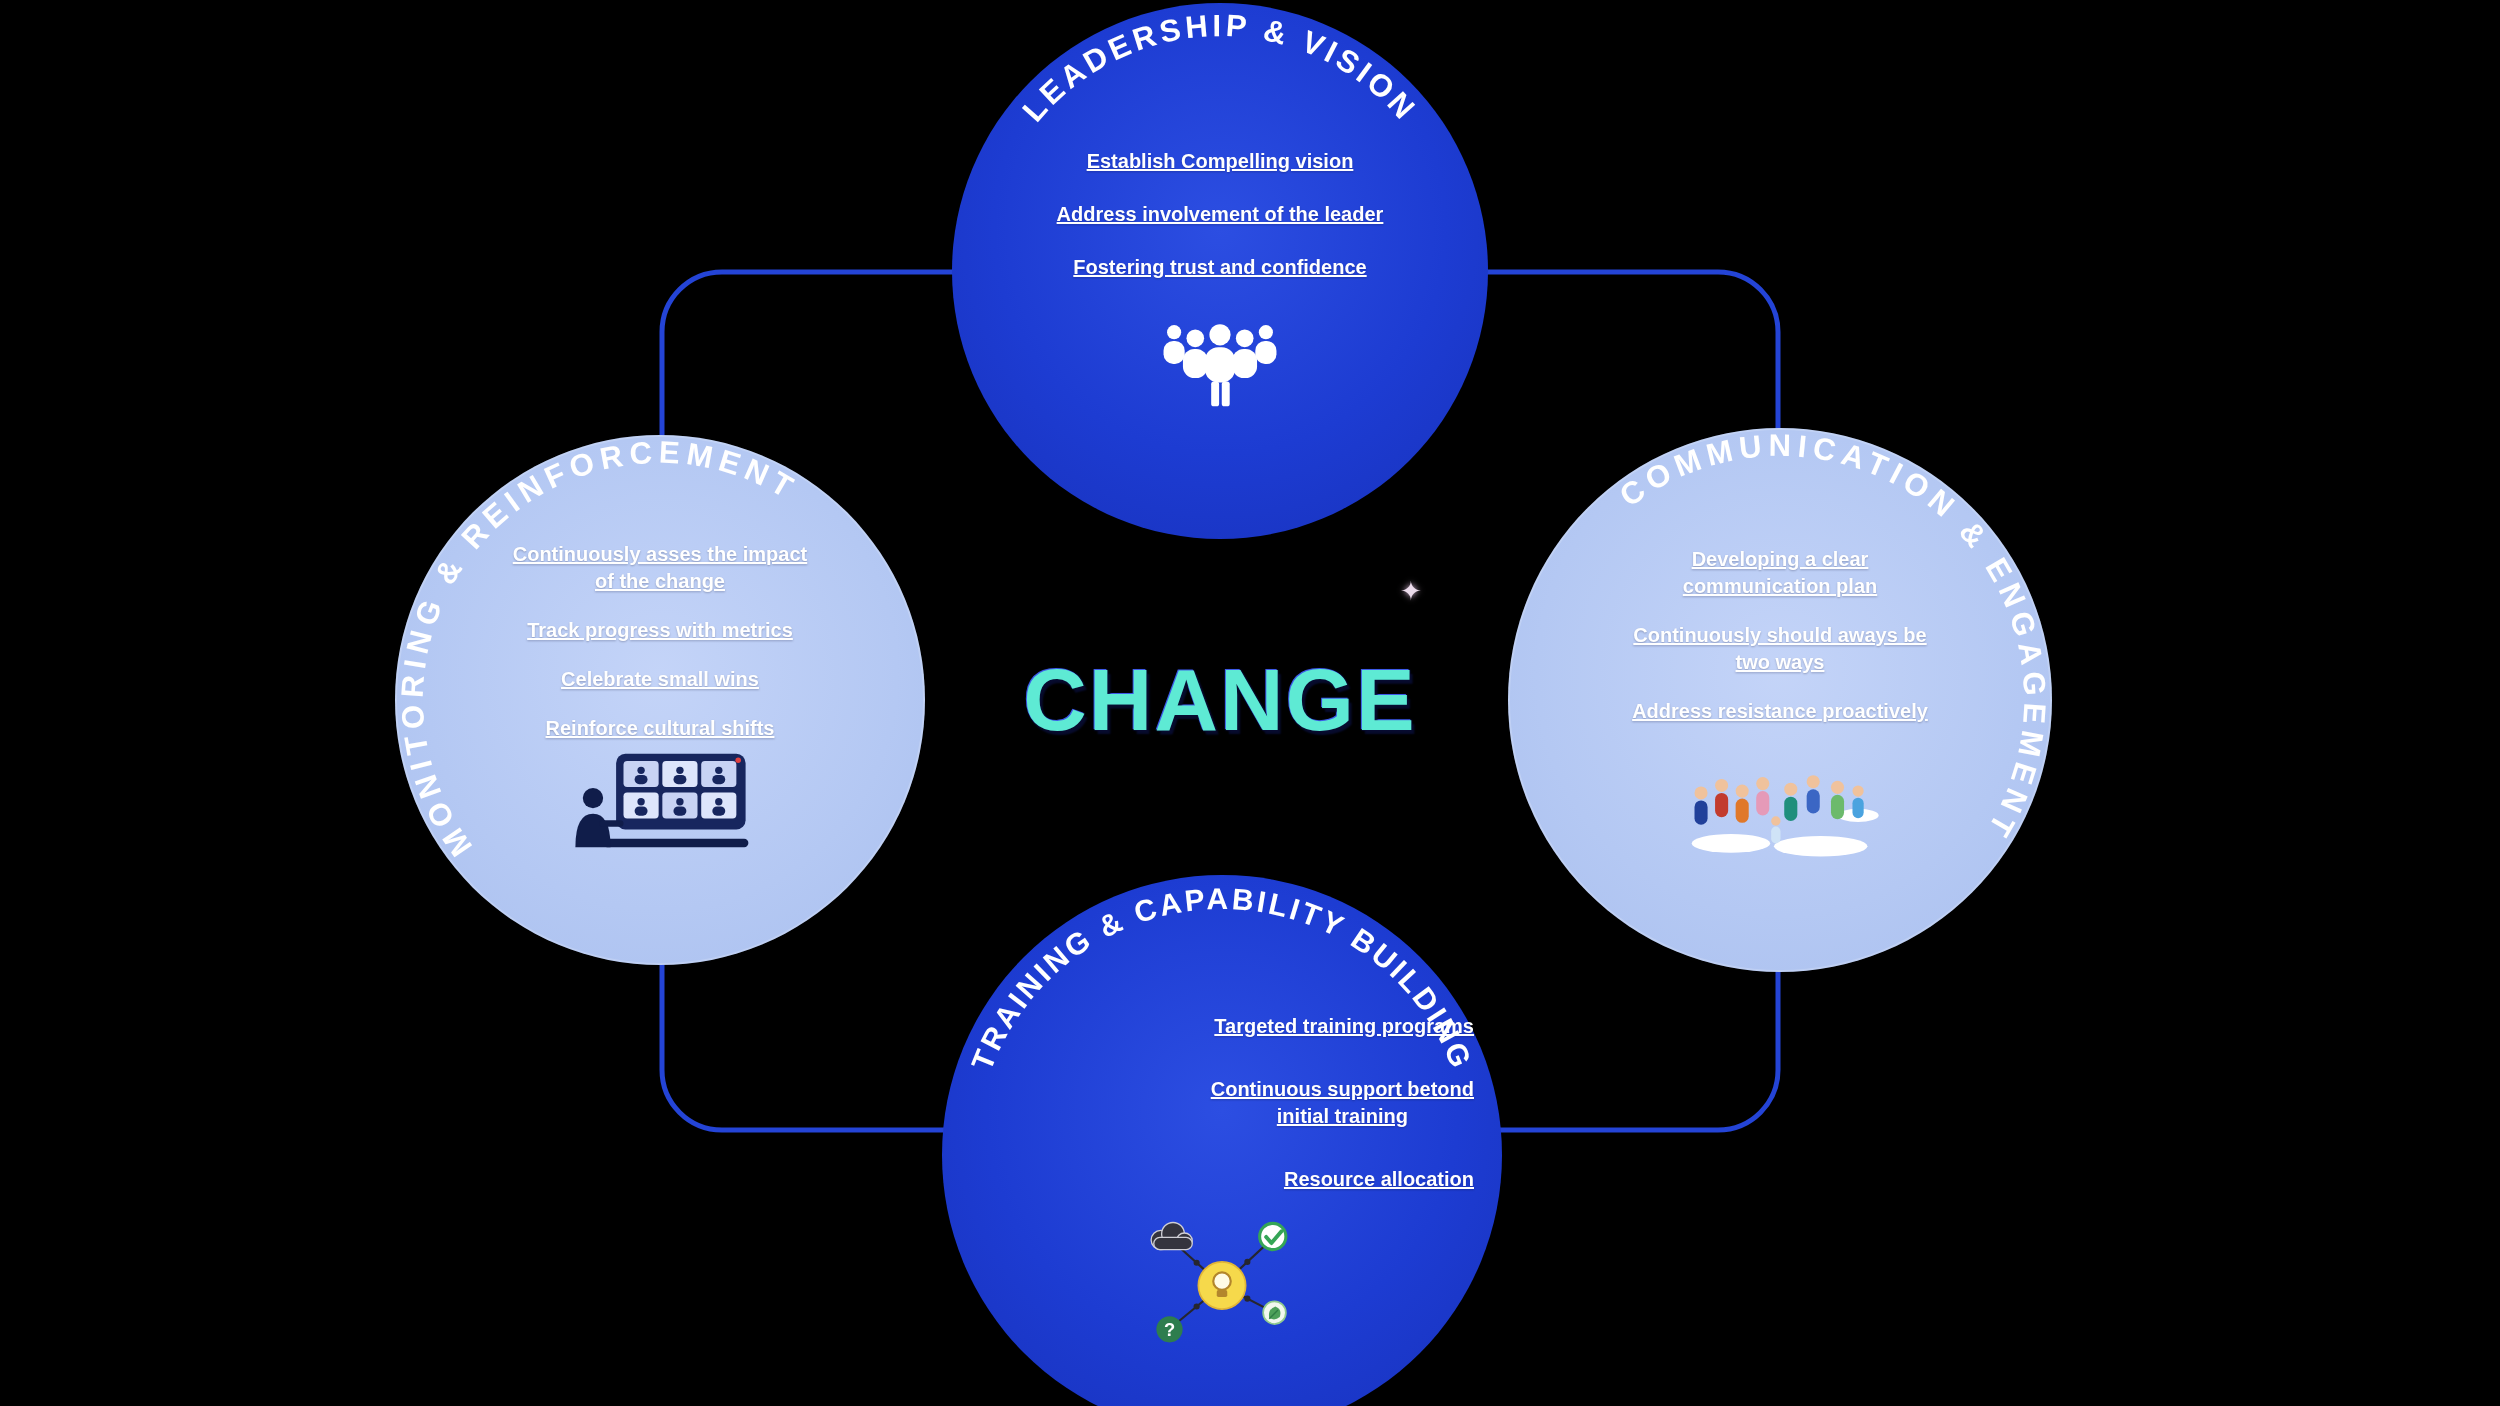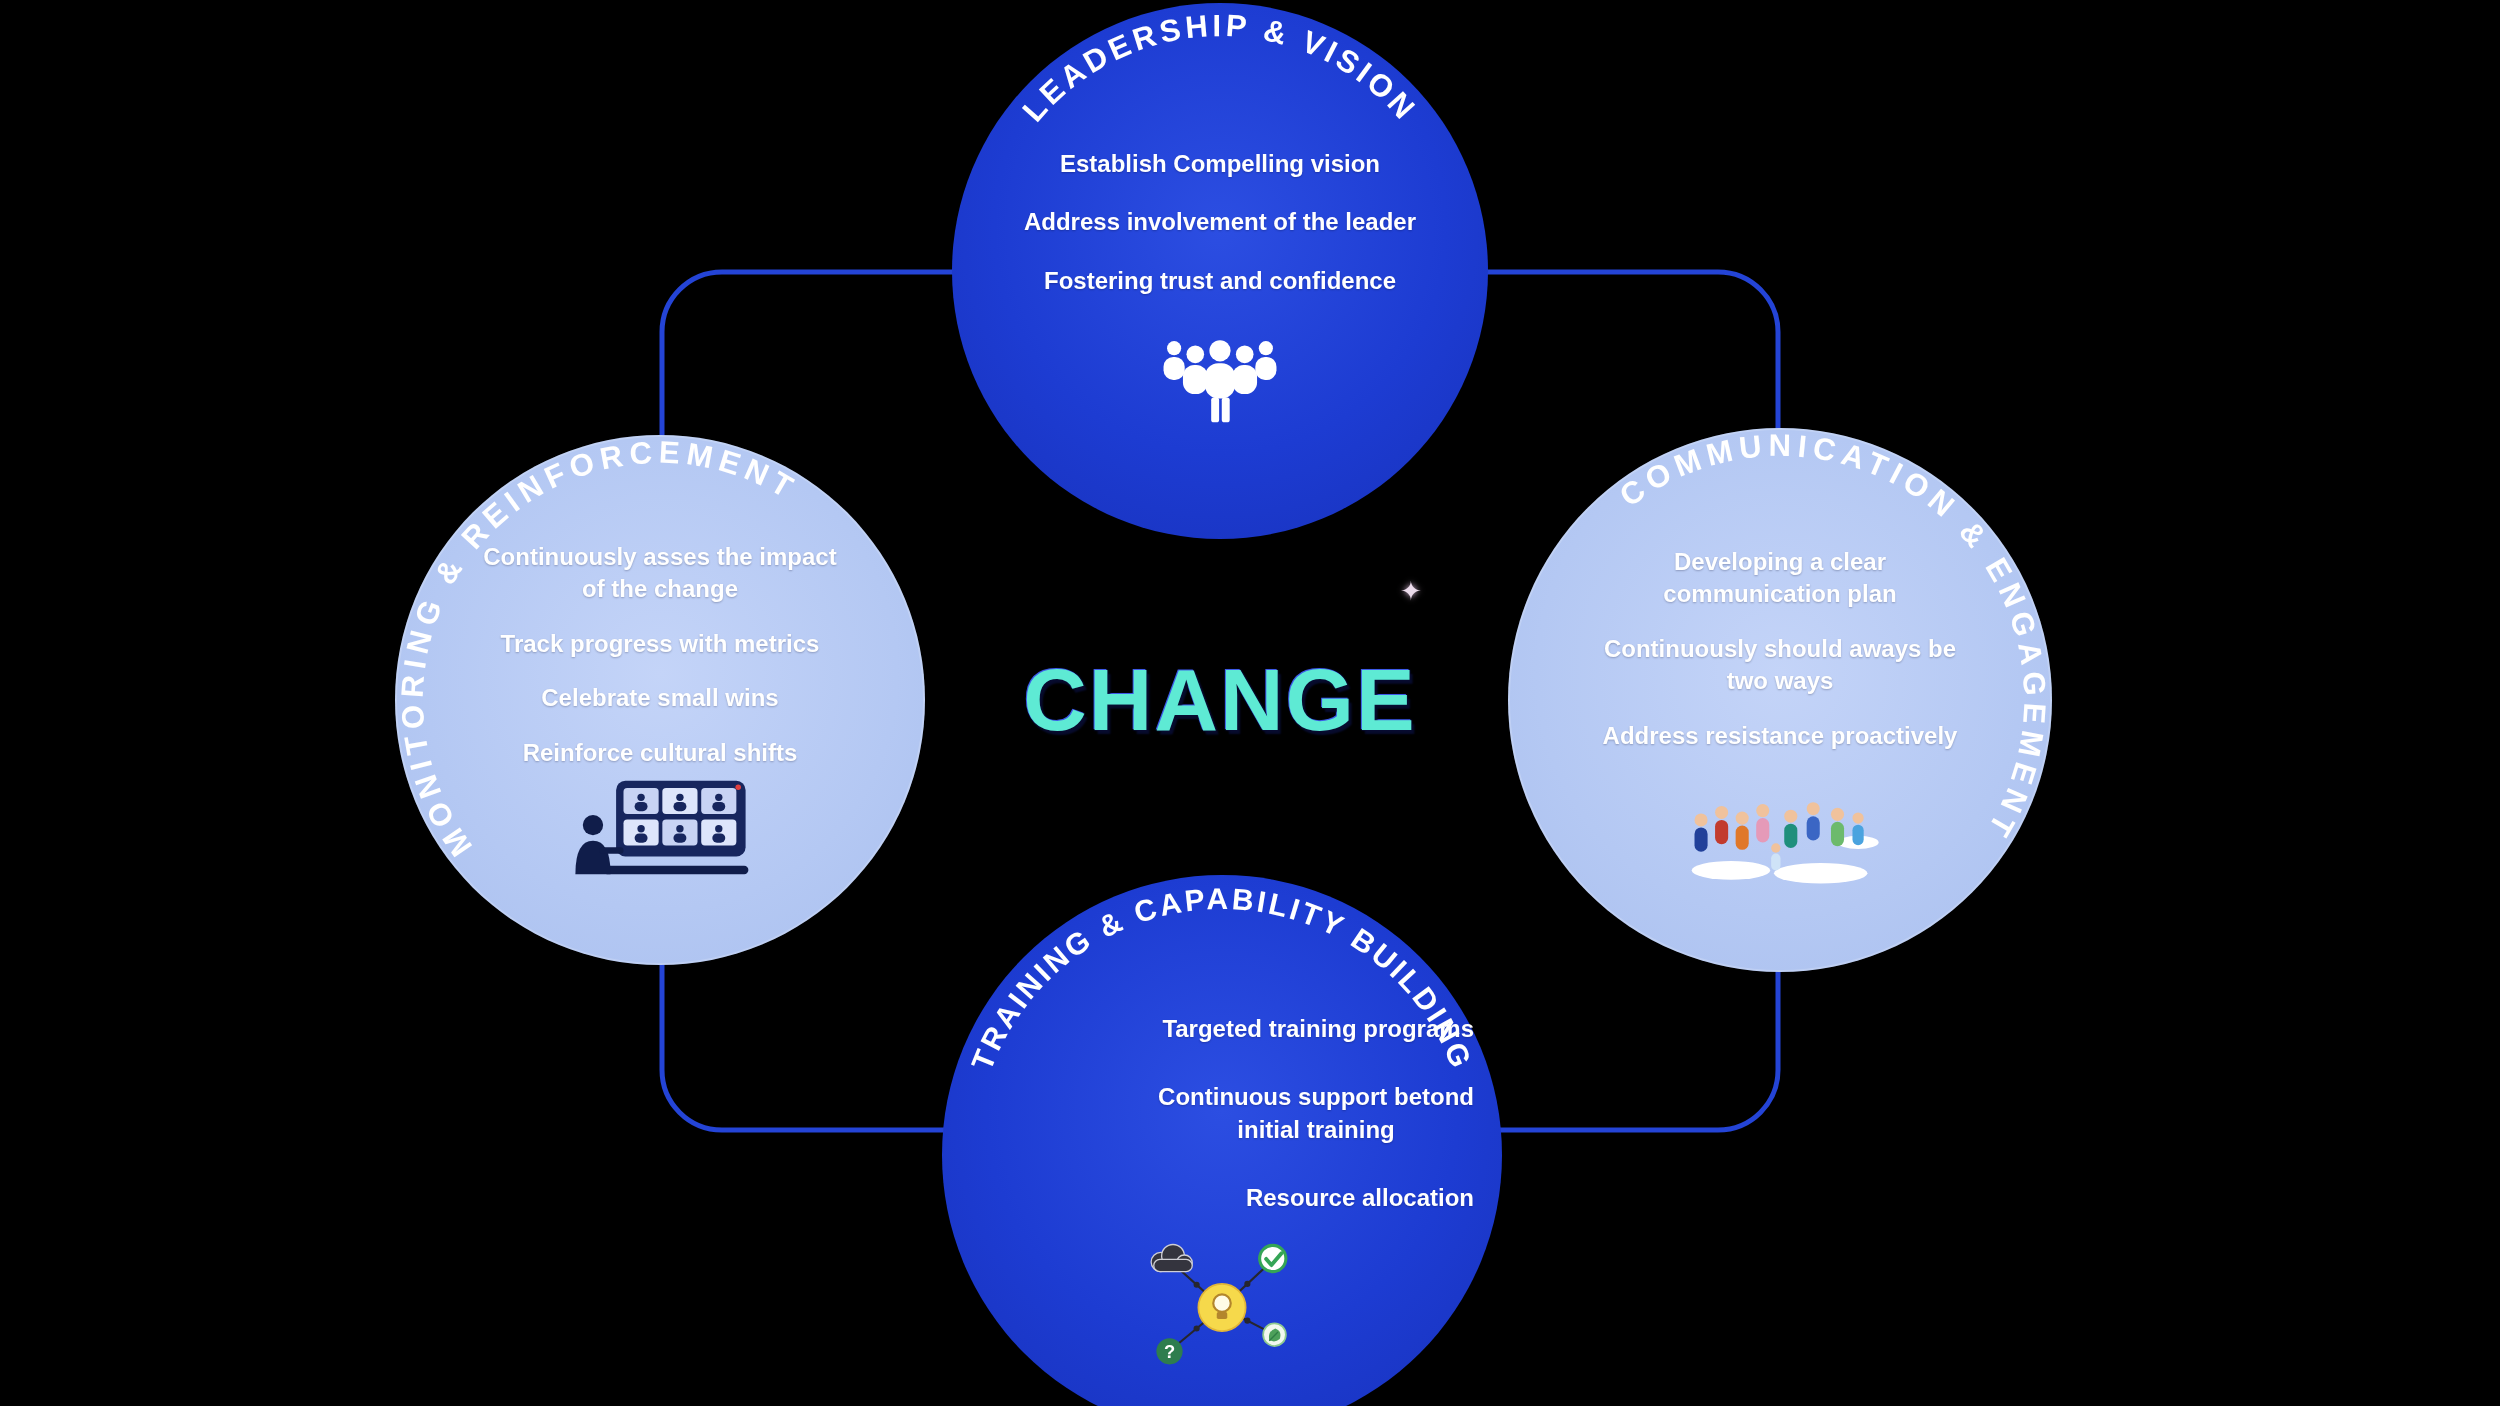--- a/index.html
+++ b/index.html
@@ -27,21 +27,21 @@
   .c-bottom { left:942px;  top:875px;  width:560px; height:560px; }
 
   .arc { position:absolute; inset:0; width:100%; height:100%; overflow:visible; pointer-events:none; }
   .arc text { fill:#ffffff; font-weight:bold; font-family:"Liberation Sans", sans-serif; }
   .arc-top text    { font-size:31px; letter-spacing:4px; }
   .arc-bottom text { font-size:30px; letter-spacing:3px; }
   .arc-side text   { font-size:31px; letter-spacing:6px; }
 
   .items {
     display:flex; flex-direction:column; color:#fff; font-weight:bold;
-    font-size:24px; line-height:1.35; width:100%; padding:0 28px;
+    font-size:20px; line-height:1.35; width:100%; padding:0 28px;text-decoration:underline;
   }
   .item { white-space:pre-line; text-shadow:0 1px 2px rgba(0,0,30,0.25); }
   .c-top    .items { padding-top:145px; gap:26px; }
   .c-right  .items { padding-top:118px; gap:22px;justify-content:center; }
   .c-left   .items { padding-top:106px; gap:22px; }
   .c-bottom .items { padding-top:138px; gap:36px;align-items:flex-end; }
 
   .icon { display:block; overflow:visible; }
   .icon-leadership    { width:150px; margin-top:30px; }
   .icon-communication { width:215px; margin-top:10px; }

